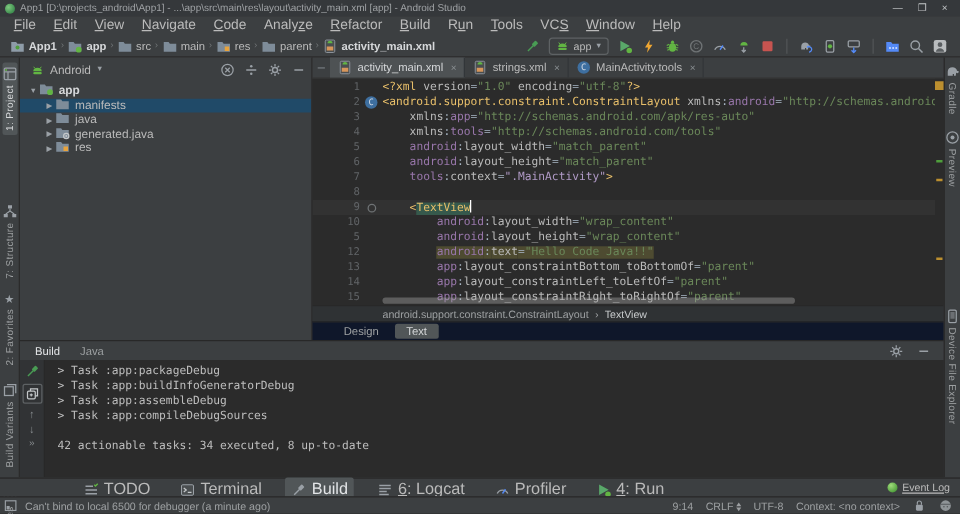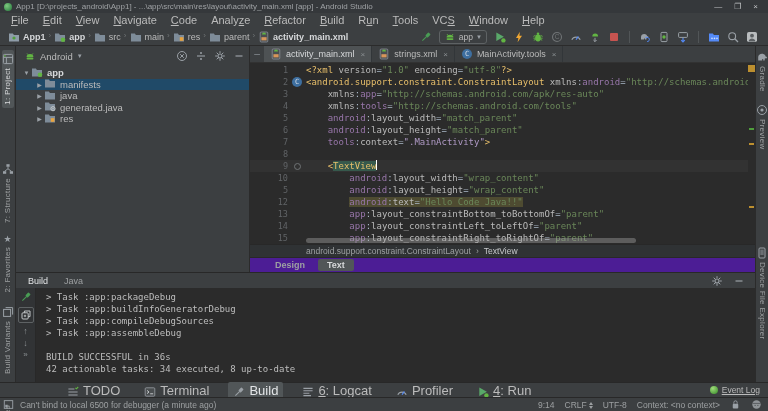--- a/index.html
+++ b/index.html
@@ -78,21 +78,21 @@
   .tg{color:#E8BF6A;} .at{color:#BABABA;} .pre{color:#9876AA;} .pl{color:#A9B7C6;}
   .st{color:#6A8759;} .ref{color:#B09AC6;}
   .hl{background:#4E4B31;} .sel{background:#36594C;}
   .caret{display:inline-block;width:1px;height:10px;background:#ffffff;vertical-align:-1px;}
   .estripe{position:absolute;top:0;right:0;bottom:0;width:7px;background:#2b2b2b;}
   .emark{position:absolute;right:1px;width:5px;height:2px;}
   .etop{position:absolute;top:2px;right:0;width:7px;height:7px;background:#BC8F2F;}
   .hscroll{position:absolute;left:56px;bottom:1px;height:5px;width:330px;background:rgba(170,170,170,.4);border-radius:3px;}
   .xcrumb{height:13px;background:#2f3234;border-top:1px solid #282828;display:flex;align-items:center;padding-left:56px;gap:5px;font-size:8.5px;color:#9da0a2;flex:0 0 auto;white-space:nowrap;}
   .xcrumb .c2{color:#c7cacc;}
-  .modebar{height:15px;background:#4c1d95;border-top:1px solid #282828;display:flex;align-items:center;padding-left:16px;gap:4px;flex:0 0 auto;font-weight:bold;}
+  .modebar{height:15px;background:#0f172a;border-top:1px solid #282828;display:flex;align-items:center;padding-left:16px;gap:4px;flex:0 0 auto;}
   .mtab{padding:1px 9px;font-size:9px;color:#9da0a2;border-radius:2px;}
   .mtab.active{background:#515658;color:#d6d8da;}
 
   
   .build{height:110px;border-top:1px solid #282828;background:#2b2b2b;display:flex;flex-direction:column;flex:0 0 auto;}
   .build-head{height:15px;background:#3c3f41;display:flex;align-items:center;padding:0 10px 0 12px;gap:16px;flex:0 0 auto;}
   .btab{font-size:9px;color:#9da0a2;}
   .btab.active{color:#e3e5e7;}
   .build-head .spacer{flex:1;}
   .build-body{flex:1;display:flex;min-height:0;}
@@ -589,24 +589,23 @@
               <span class="ic">
                 <span class="txt" style="color:#8a8f92;font-size:9px;">↓</span>
               </span>
               <span class="ic">
                 <span class="txt" style="color:#8a8f92;font-size:8px;">»</span>
               </span>
             </div>
           <div class="bout" id="bout">
               <div>&gt; Task :app:packageDebug</div>
               <div>&gt; Task :app:buildInfoGeneratorDebug</div>
+              <div>&gt; Task :app:assembleDebug</div>
               <div>&gt; Task :app:compileDebugSources</div>
-              <div>&gt; Task :app:assembleDebug</div>
               <div></div>
-              <div>BUILD SUCCESSFUL in 36s</div>
               <div>42 actionable tasks: 34 executed, 8 up-to-date</div>
             </div>
         </div>
       </div>
     </div>
 
     <div class="strip right" id="rightstrip">
         <div class="stripe-item" style="margin-top:2px">
           <span class="ic">
             <svg width="12" height="12" viewBox="0 0 12 12">

